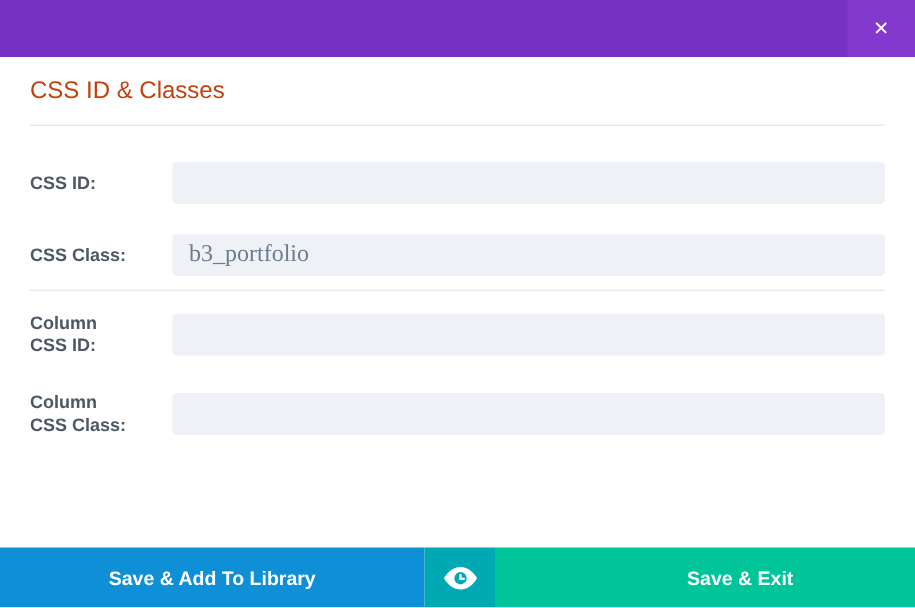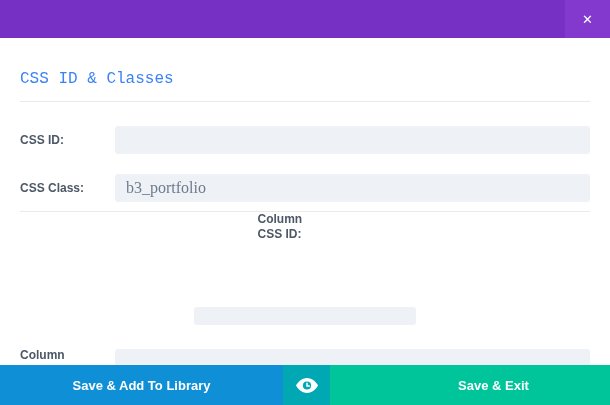--- a/index.html
+++ b/index.html
@@ -47,43 +47,42 @@
     display:flex; align-items:center; justify-content:center;
     color:#ffffff;
     font-size:13px; font-weight:700;
     cursor:pointer;
   }
   .tab.active { background:#9a57e8; width:92px; }
 
   
   .body { padding:0 20px; }
   .section-heading {
-    margin-top:32px;
-    color:#3b82f6;
+    margin-top:14px;
+    color:#c2410c;
     font-size:16px;
     font-weight:400;
-    font-family:Liberation Mono, monospace;
   }
   .section-divider {
     border:none;
     border-top:1px solid #e9e9e9;
     margin-top:13px;
   }
   .group-divider {
     border:none;
     border-top:1px solid #e9e9e9;
     margin:9px 0 0 0;
   }
 
   .field-row {
     display:flex; align-items:center;
   }
   .row-css-id        { margin-top:24px; }
   .row-css-class     { margin-top:20px; }
-  .row-col-css-id    { margin-top:0;flex-direction:column; }
+  .row-col-css-id    { margin-top:14px; }
   .row-col-css-class { margin-top:23px; }
 
   .field-label {
     width:95px;
     flex:0 0 95px;
     color:#4c5866;
     font-size:12px;
     font-weight:700;
     line-height:1.25;
     padding-right:28px;

